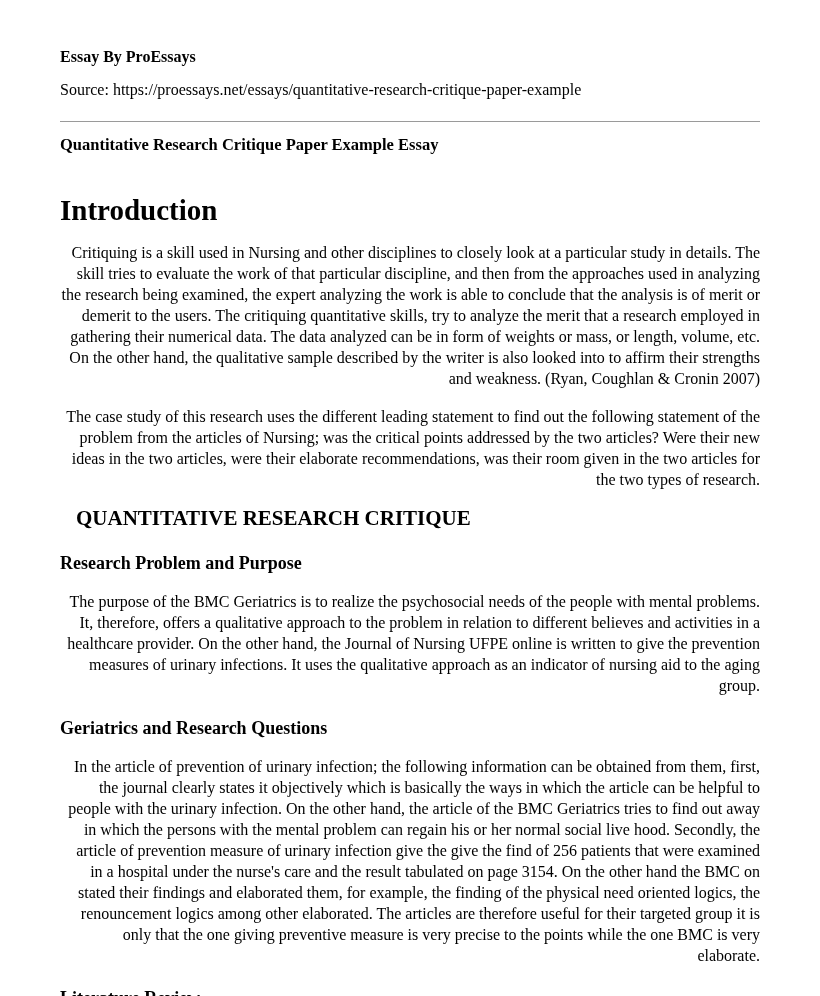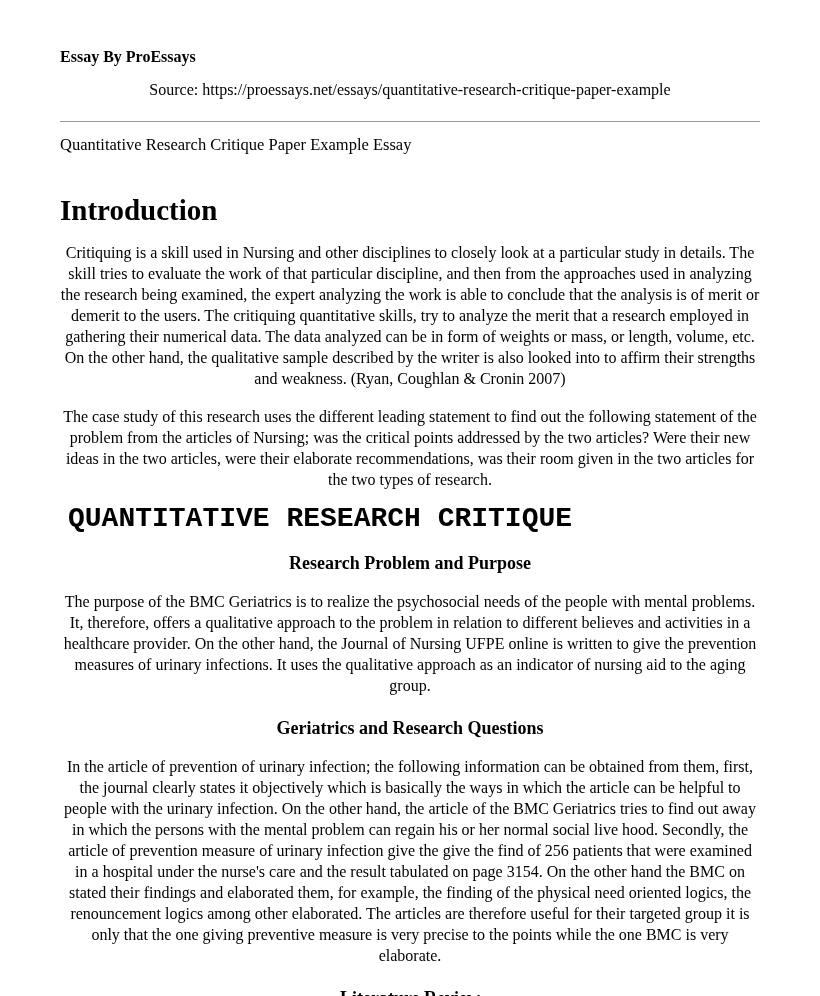--- a/index.html
+++ b/index.html
@@ -24,60 +24,57 @@
   .byline {
     font-size: 16px;
     font-weight: bold;
     margin: 0;
     line-height: 20px;
   }
   .source-line {
     font-size: 16px;
     margin: 13px 0 0 0;
     line-height: 20px;
-    text-align: center;
   }
   .divider {
     border: none;
     border-top: 1px solid #9a9a9a;
     margin: 21px 0 0 0;
     height: 0;
   }
   .doc-title {
     font-size: 16.5px;
-    font-weight: normal;
+    font-weight: bold;
     margin: 13px 0 0 0;
     line-height: 20px;
   }
   h1.sec-heading-xl {
     font-size: 29px;
     font-weight: bold;
     margin: 40px 0 0 0;
     line-height: 30px;
   }
   h2.sec-heading-lg {
-    font-size: 28px;
+    font-size: 21px;
     font-weight: bold;
-    margin: 16px 0 0 8px;
+    margin: 16px 0 0 16px;
     line-height: 25px;
-    font-family: Liberation Mono, monospace;
   }
   h3.sec-heading {
     font-size: 18px;
     font-weight: bold;
     margin: 21px 0 0 0;
     line-height: 22px;
-    text-align: center;
   }
   p.body-para {
     font-size: 16px;
     line-height: 21px;
     margin: 17px 0 0 0;
     max-width: 702px;
-    text-align: center;
+    text-align: right;
   }
 </style>
 </head>
 <body>
 
 <div class="page">
 
   <p class="byline">Essay By ProEssays</p>
 
   <p class="source-line">Source: https://proessays.net/essays/quantitative-research-critique-paper-example</p>

